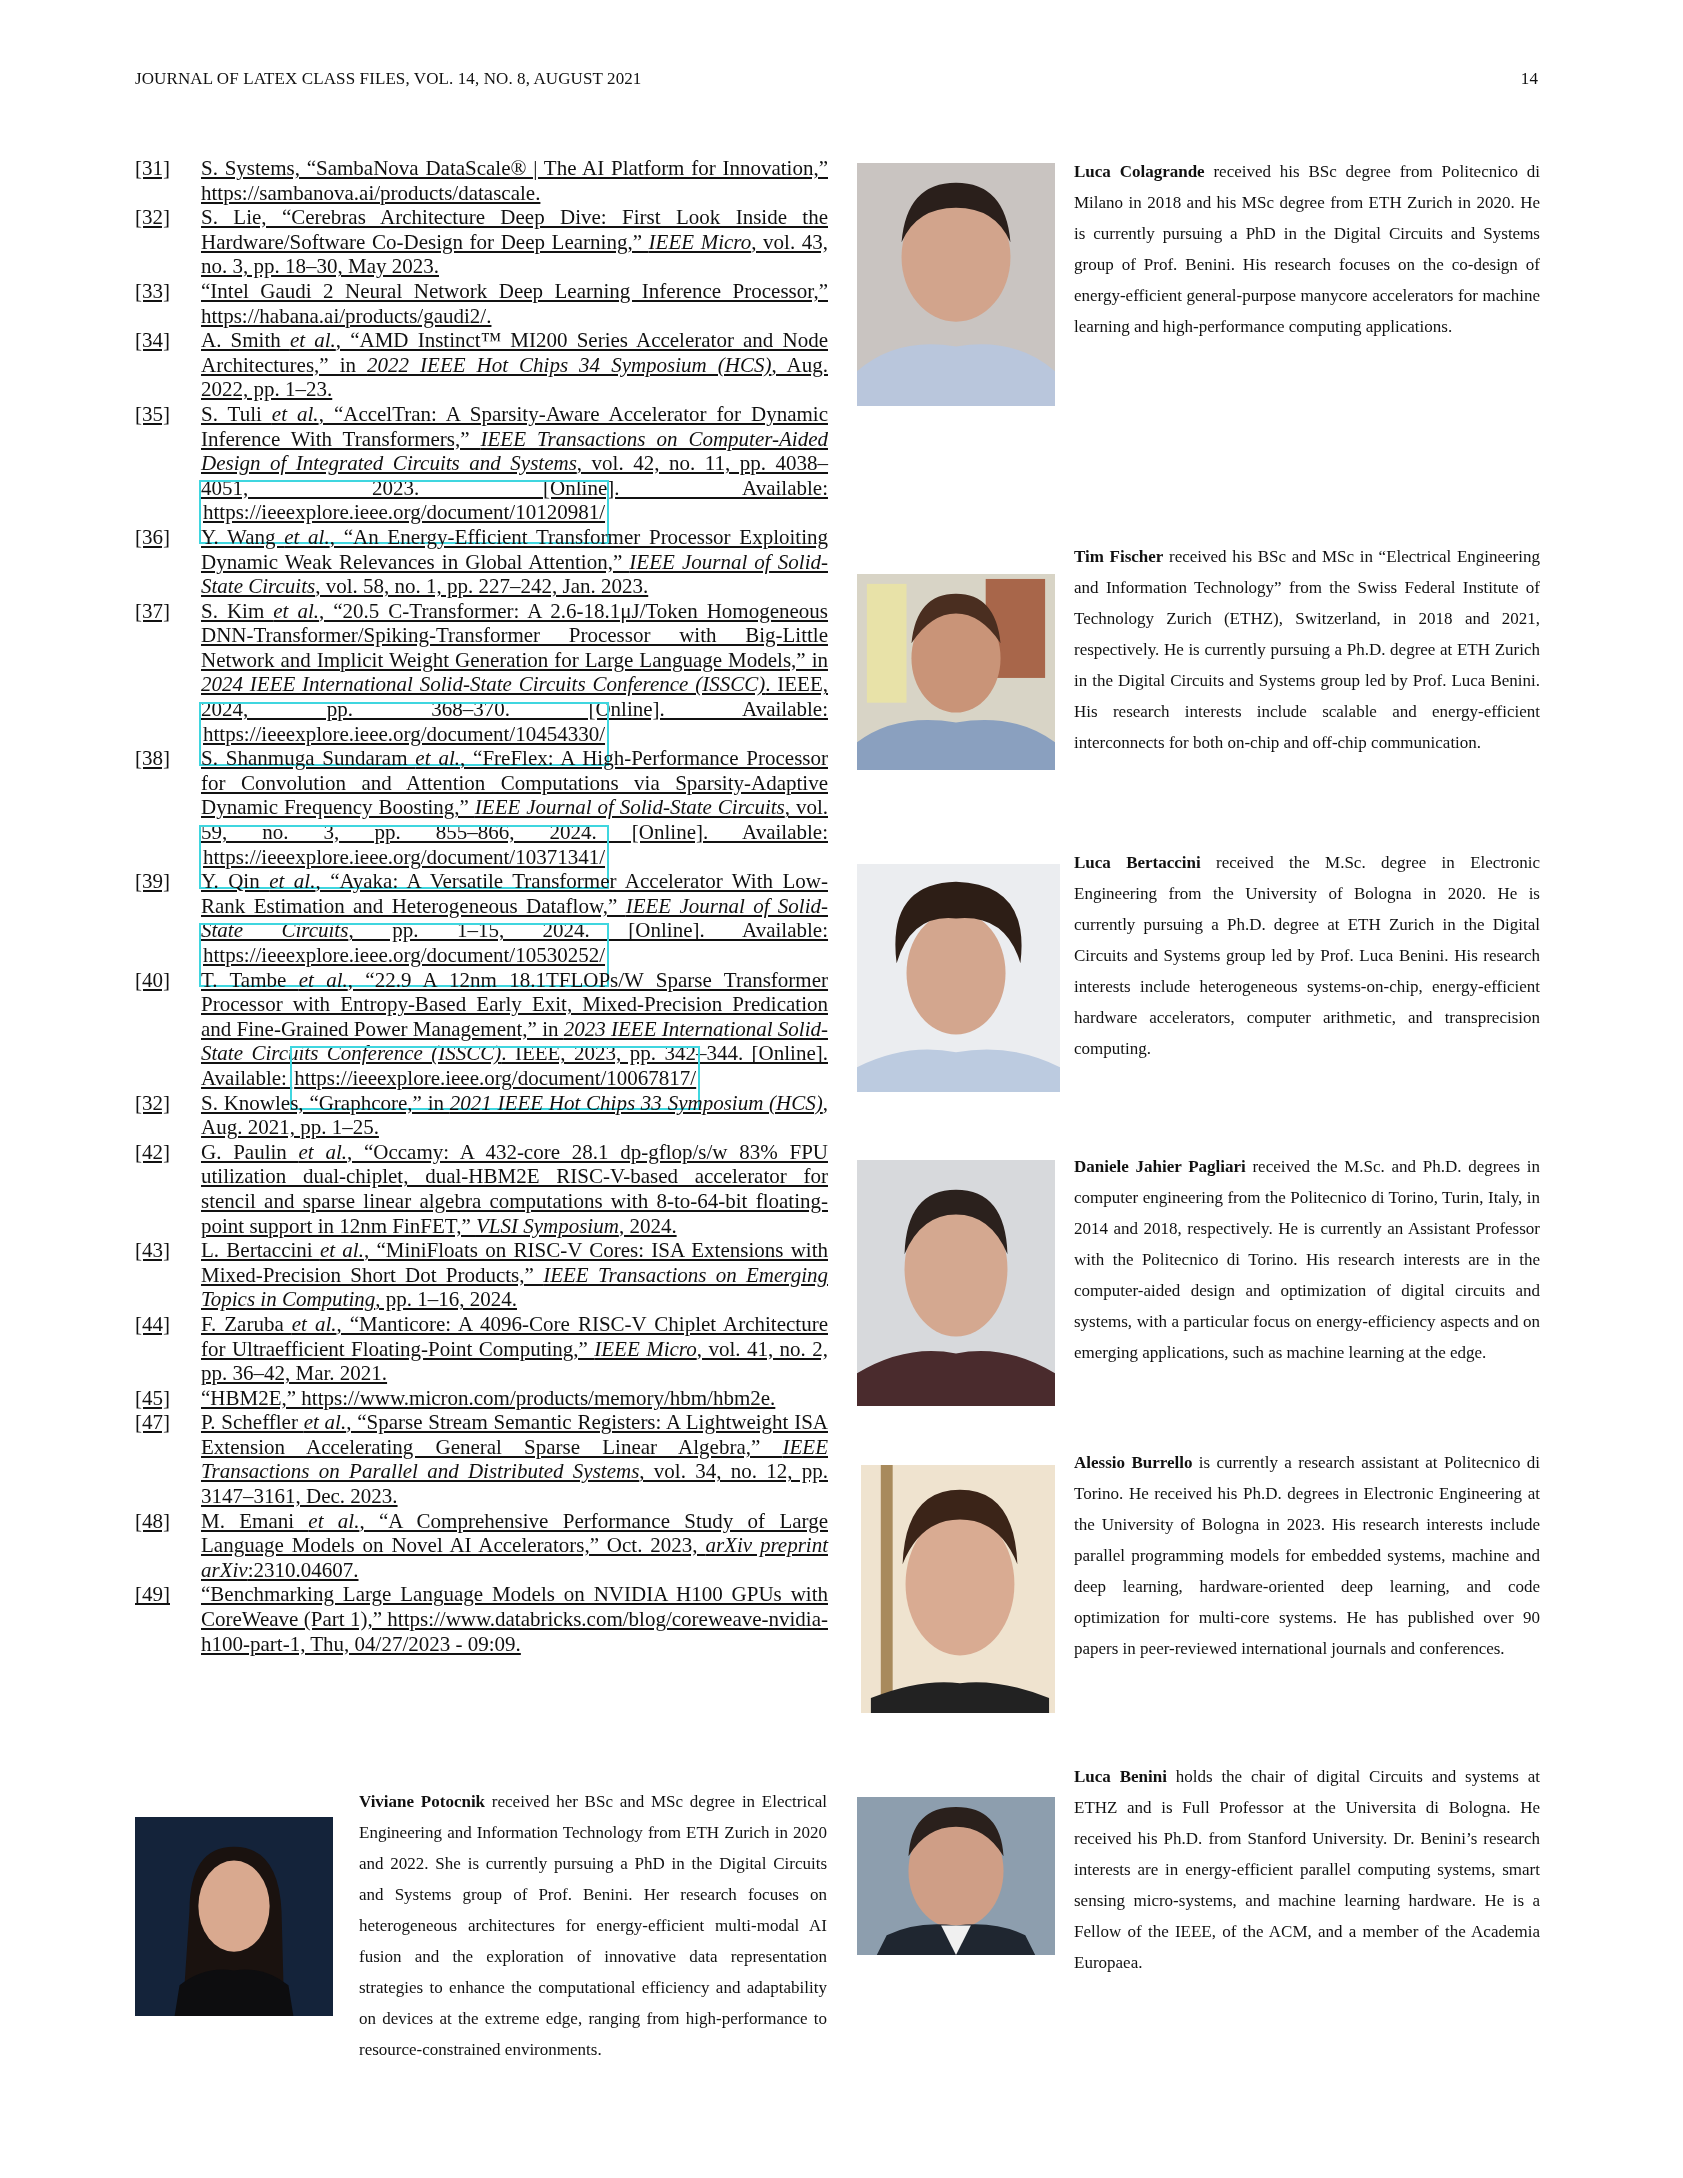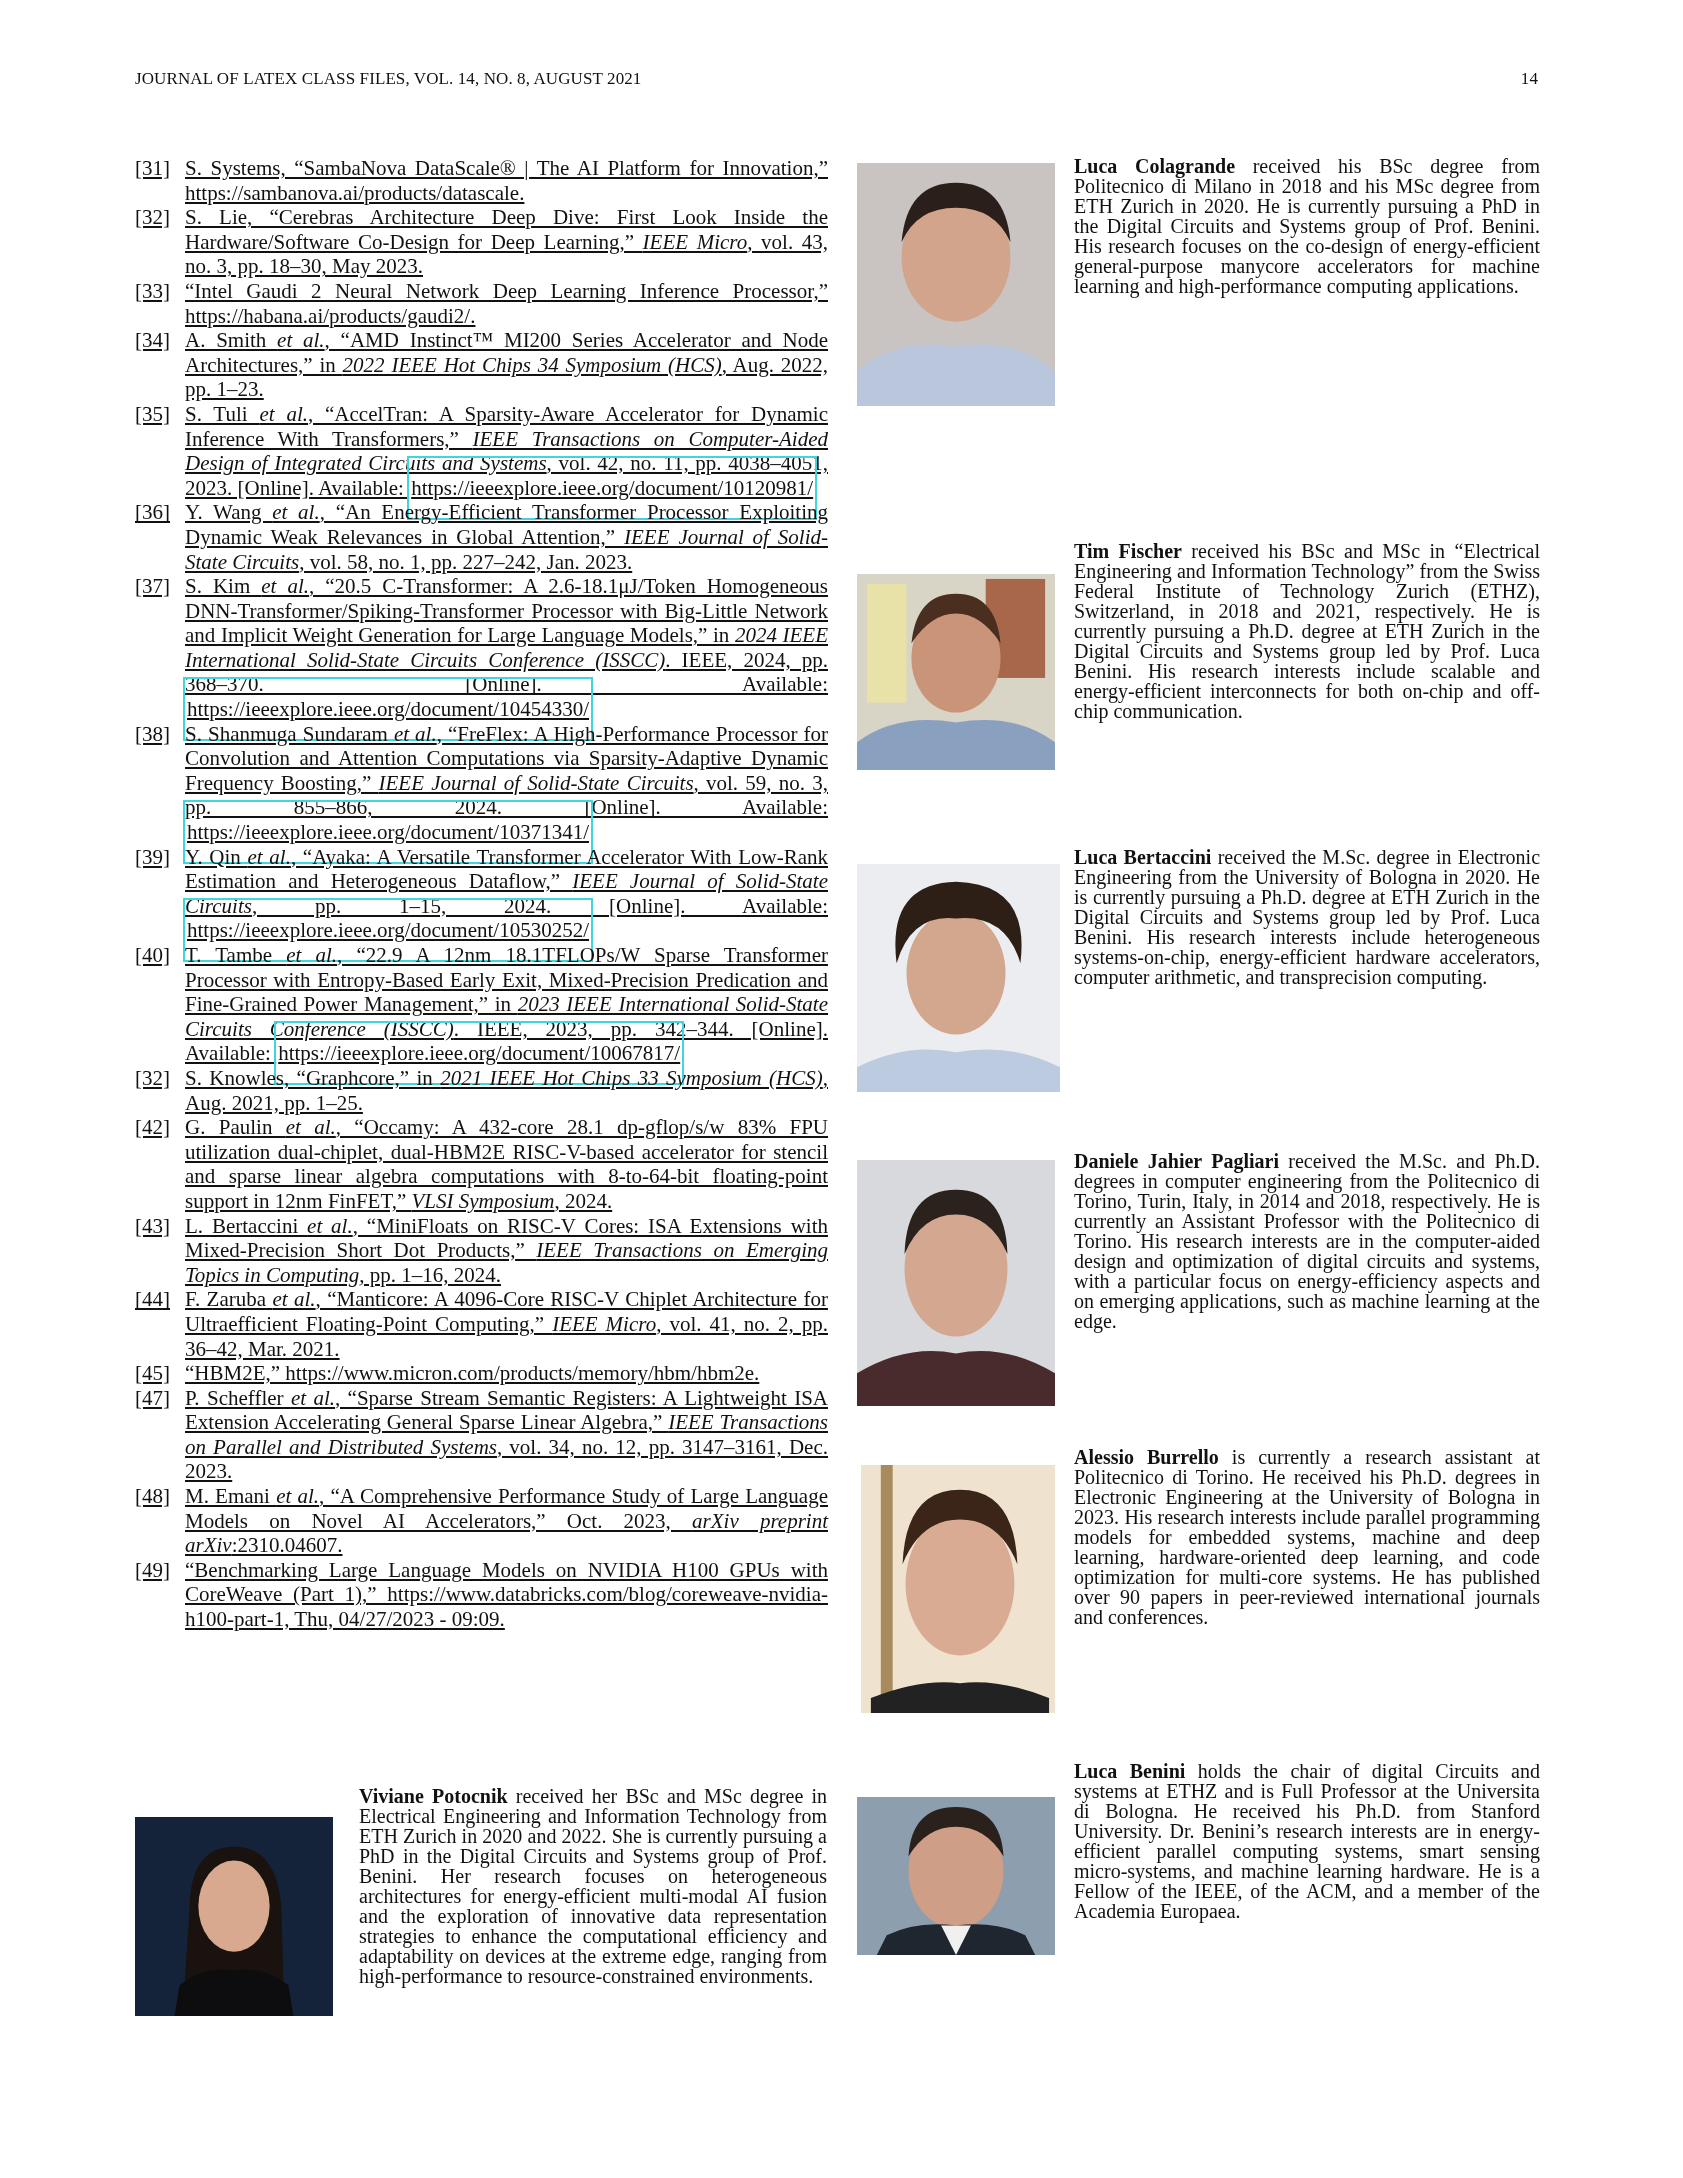--- a/index.html
+++ b/index.html
@@ -3,24 +3,24 @@
 <meta charset="utf-8">
 <style>
   html, body { margin: 0; padding: 0; background: #ffffff; }
   body { width: 1683px; height: 2178px; position: relative; font-family: "Liberation Serif", "DejaVu Serif", serif; color: #111; overflow: hidden; }
   .header { position: absolute; top: 69px; left: 135px; width: 1418px; font-size: 17px; letter-spacing: 0.1px; }
   .header .journal { position: absolute; left: 0; top: 0; }
   .header .pageno { position: absolute; right: 15px; top: 0; }
   .refs { position: absolute; left: 135px; top: 156px; width: 693px; font-size: 21px; line-height: 24.6px; text-decoration: underline; }
   .ref { display: flex; text-align: justify; }
   .ref .num { width: 50px; flex: 0 0 50px; }
-  .ref .body { flex: 1; }
+  .ref .body { flex: 1; margin-left: 16px; }
   .ref .body i { font-style: italic; }
   .link { outline: 2px solid #3fd6df; outline-offset: 0px; padding: 18px 2px; }
-  .bio { position: absolute; font-size: 20px; line-height: 20px; text-align: justify; width: 466px; }
+  .bio { position: absolute; font-size: 17px; line-height: 31px; text-align: justify; width: 466px; }
   .bio b { font-weight: bold; }
   .photo { position: absolute; overflow: hidden; }
   .photo svg { width: 100%; height: 100%; display: block; }
 </style>
 </head>
 <body>
 
 <div class="header">
   <span class="journal">JOURNAL OF LATEX CLASS FILES, VOL. 14, NO. 8, AUGUST 2021</span>
   <span class="pageno">14</span>

